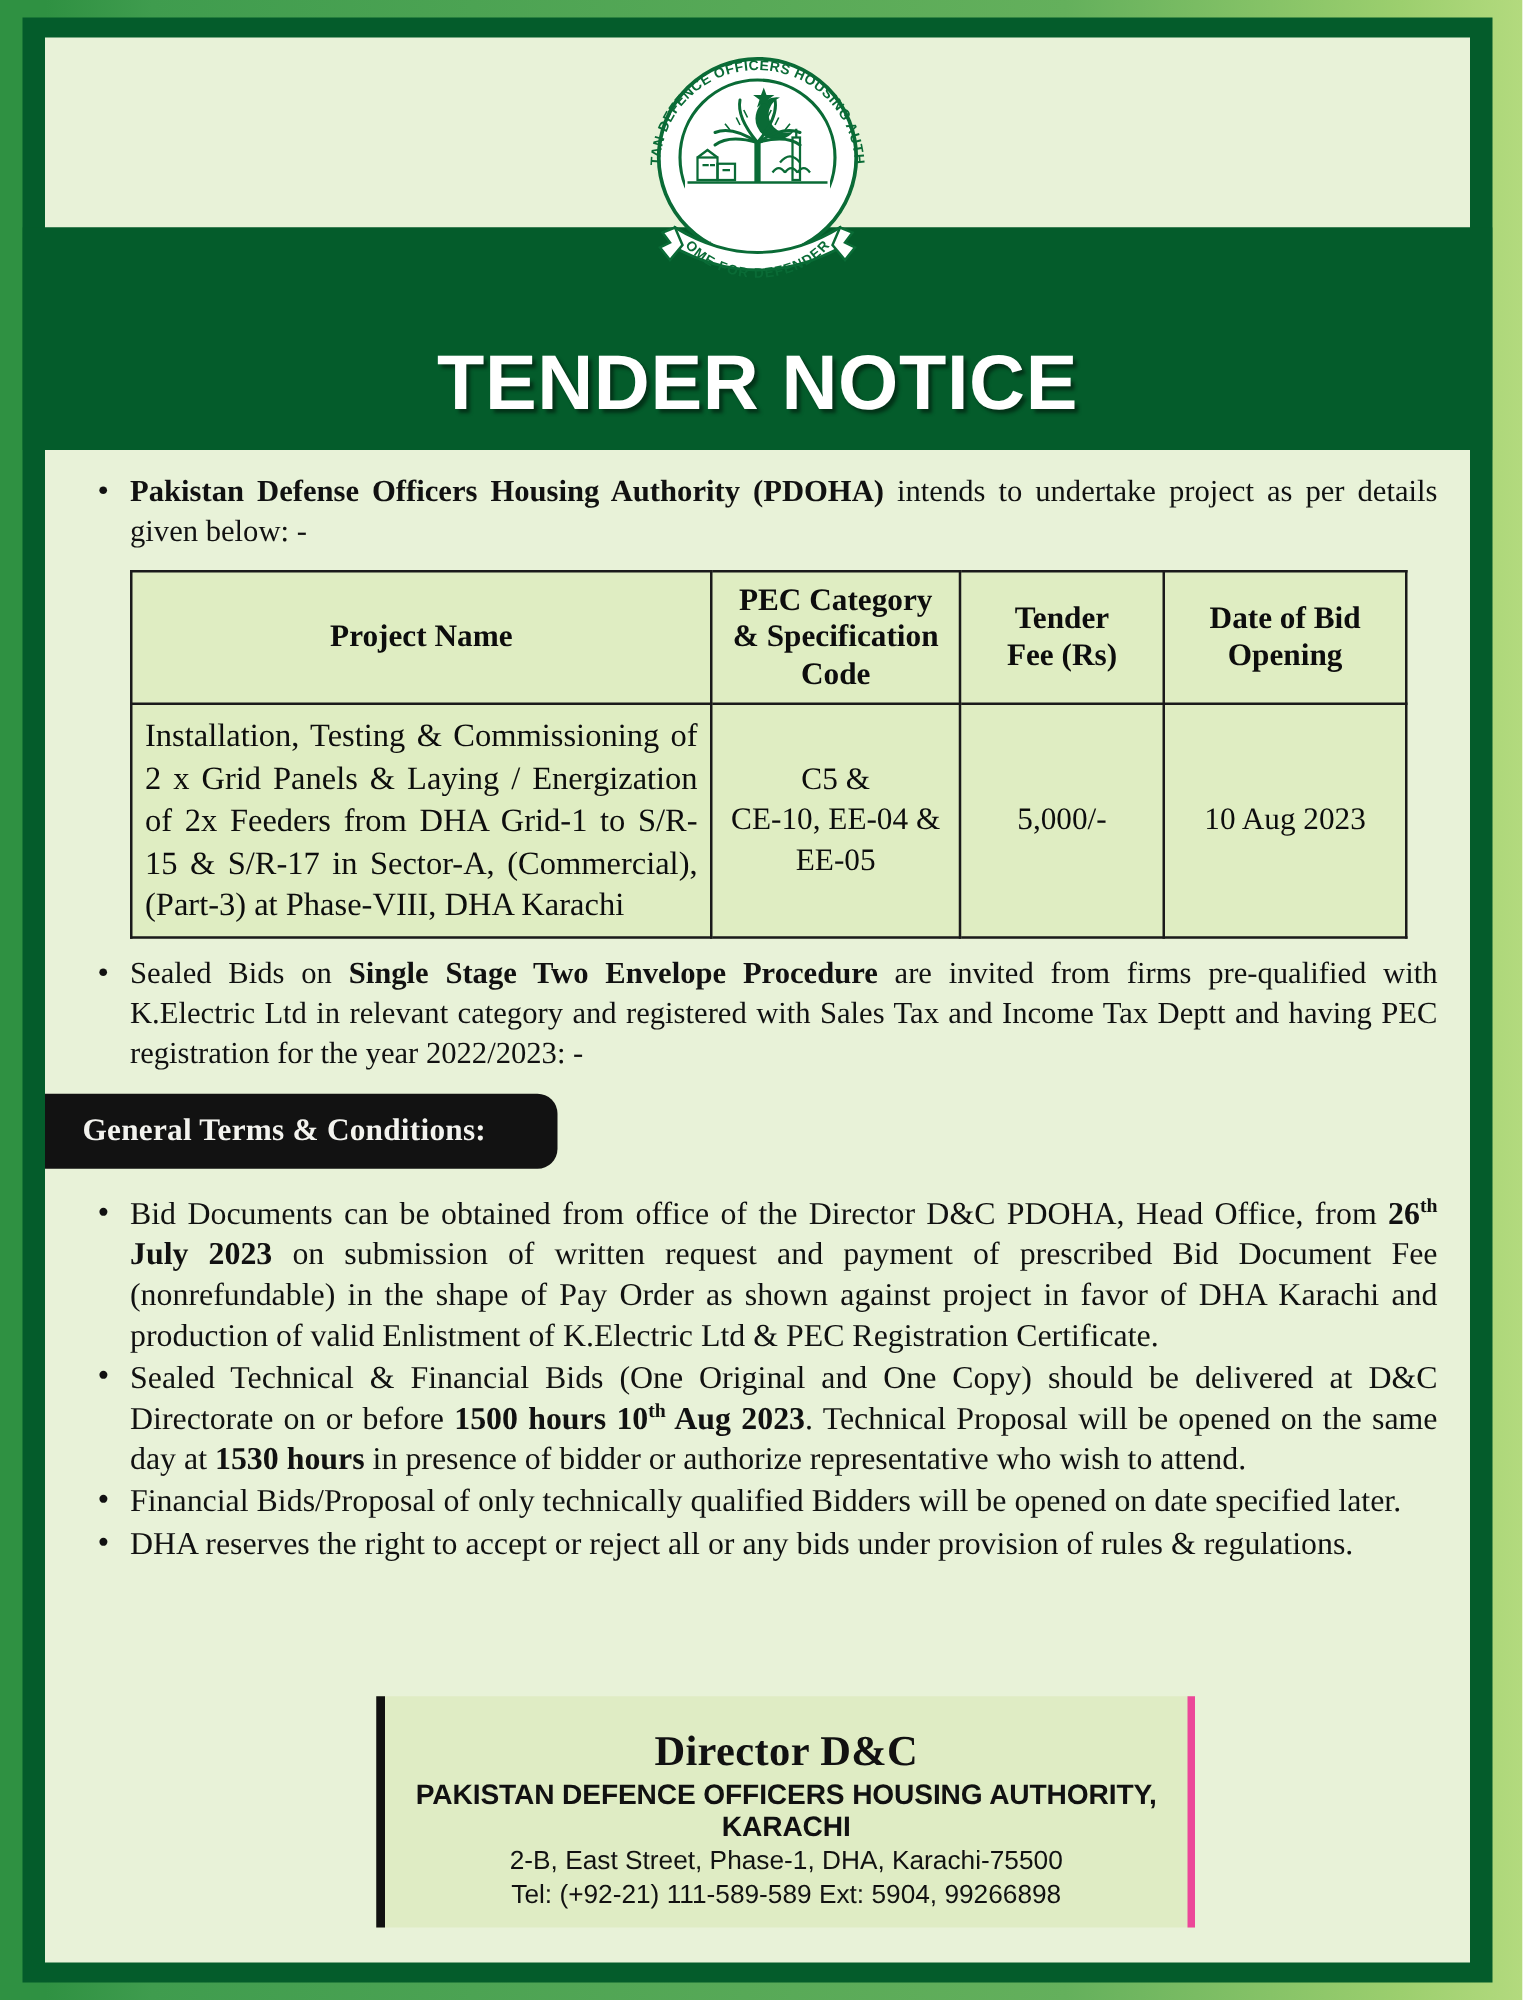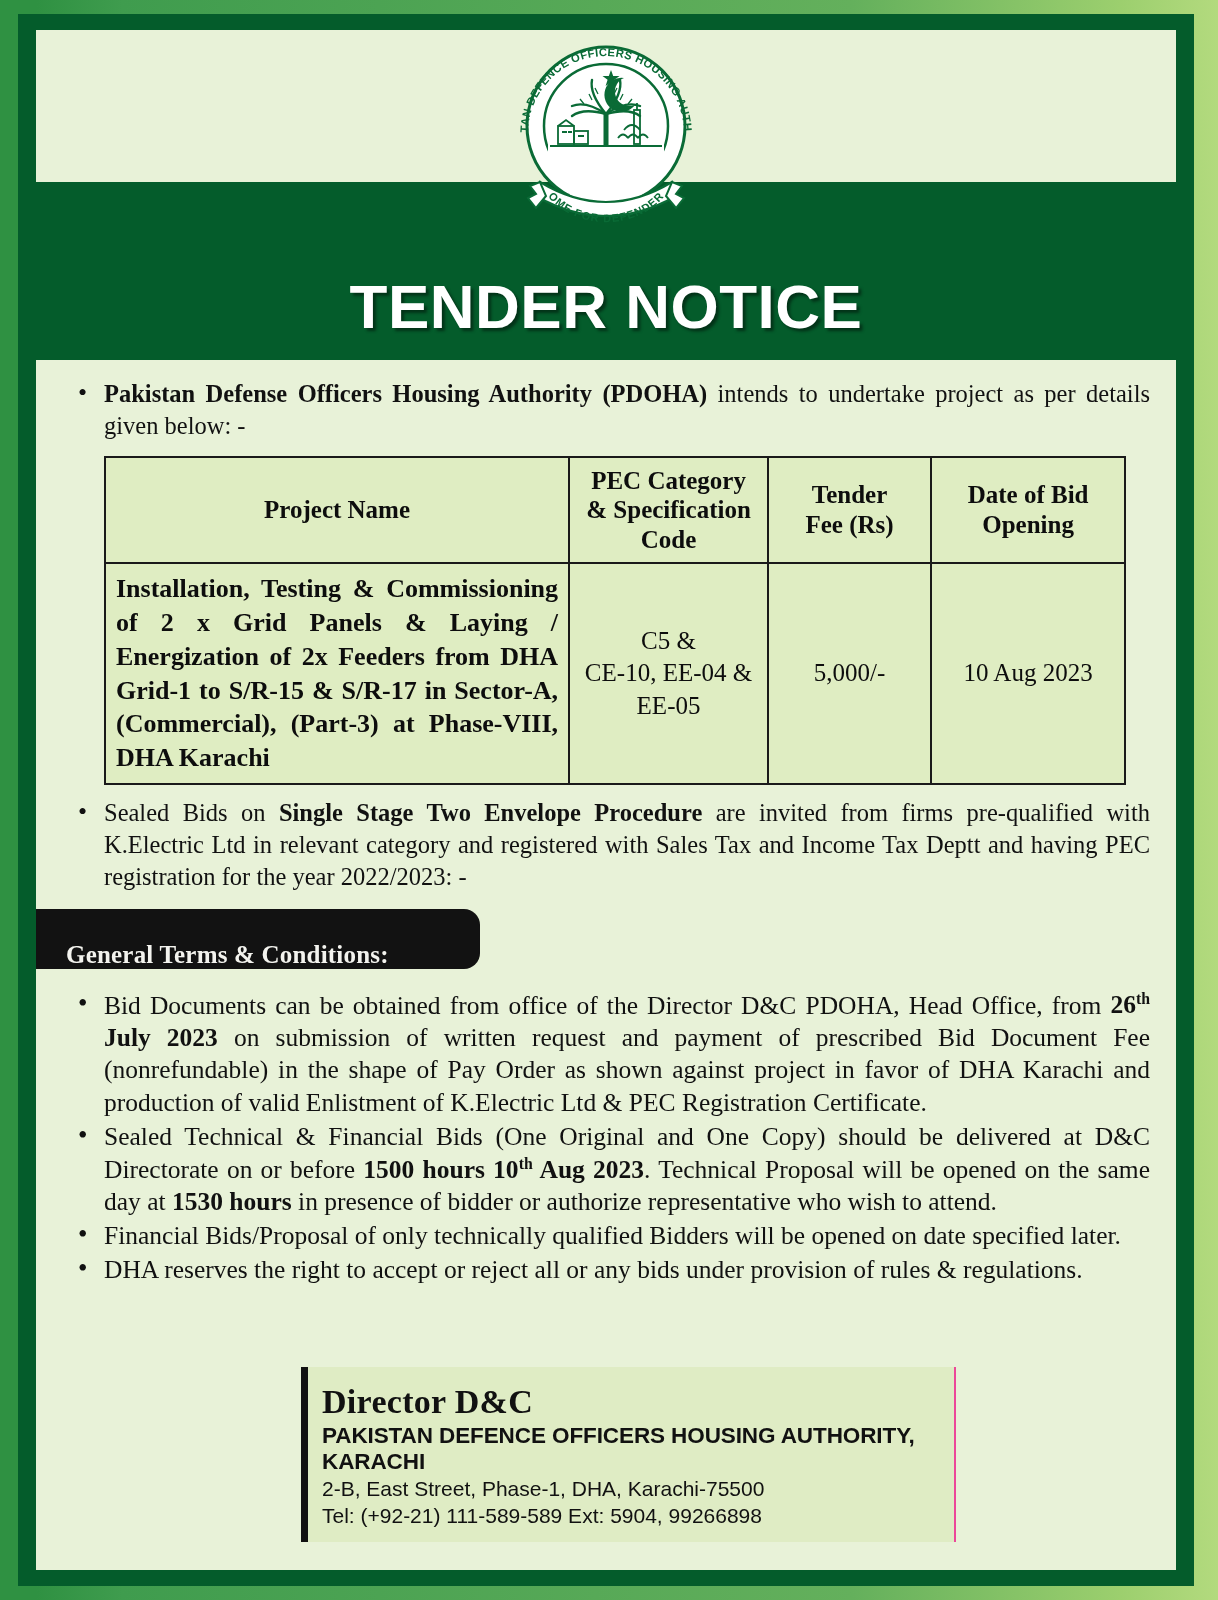--- a/index.html
+++ b/index.html
@@ -118,43 +118,42 @@
     height: 98px;
     vertical-align: middle;
   }
   td.proj {
     font-size: 26px;
     line-height: 1.30;
     text-align: justify;
     text-align-last: left;
     vertical-align: top;
     padding: 10px 12px 10px 10px;
-    font-weight: bold;
   }
   td.ctr {
     font-size: 25px;
     text-align: center;
     vertical-align: middle;
     line-height: 1.30;
   }
   col.c1 { width: 45.5%; }
   col.c2 { width: 19.5%; }
   col.c3 { width: 16%; }
   col.c4 { width: 19%; }
 
   
   .gtc-banner {
     position: relative;
     margin: 16px 0 14px -26px;
-    width: 444px;
+    width: 410px;
     height: 60px;
     background: #121212;
     border-radius: 0 16px 16px 0;
     display: flex;
-    align-items: flex-end;
+    align-items: center;
     padding-left: 30px;
   }
   .gtc-banner span {
     color: #f3f3ee;
     font-size: 25px;
     font-weight: bold;
     letter-spacing: 0.2px;
   }
 
   ul.gtc { list-style: none; margin-top: 20px; }
@@ -175,23 +174,23 @@
   }
 
   
   .footer-block {
     position: absolute;
     left: 265px;
     bottom: 28px;
     width: 655px;
     background: #dfecc4;
     border-left: 7px solid #111;
-    border-right: 2px solid #ec4899;
-    padding: 16px 14px 12px 14px;
-    text-align: left;
+    border-right: 6px solid #ec4899;
+    padding: 26px 14px 12px 14px;
+    text-align: center;
   }
   .f-director {
     font-family: "Liberation Serif", serif;
     font-weight: bold;
     font-size: 34px;
     color: #111;
     letter-spacing: 0.3px;
     margin-bottom: 2px;
   }
   .f-org {

